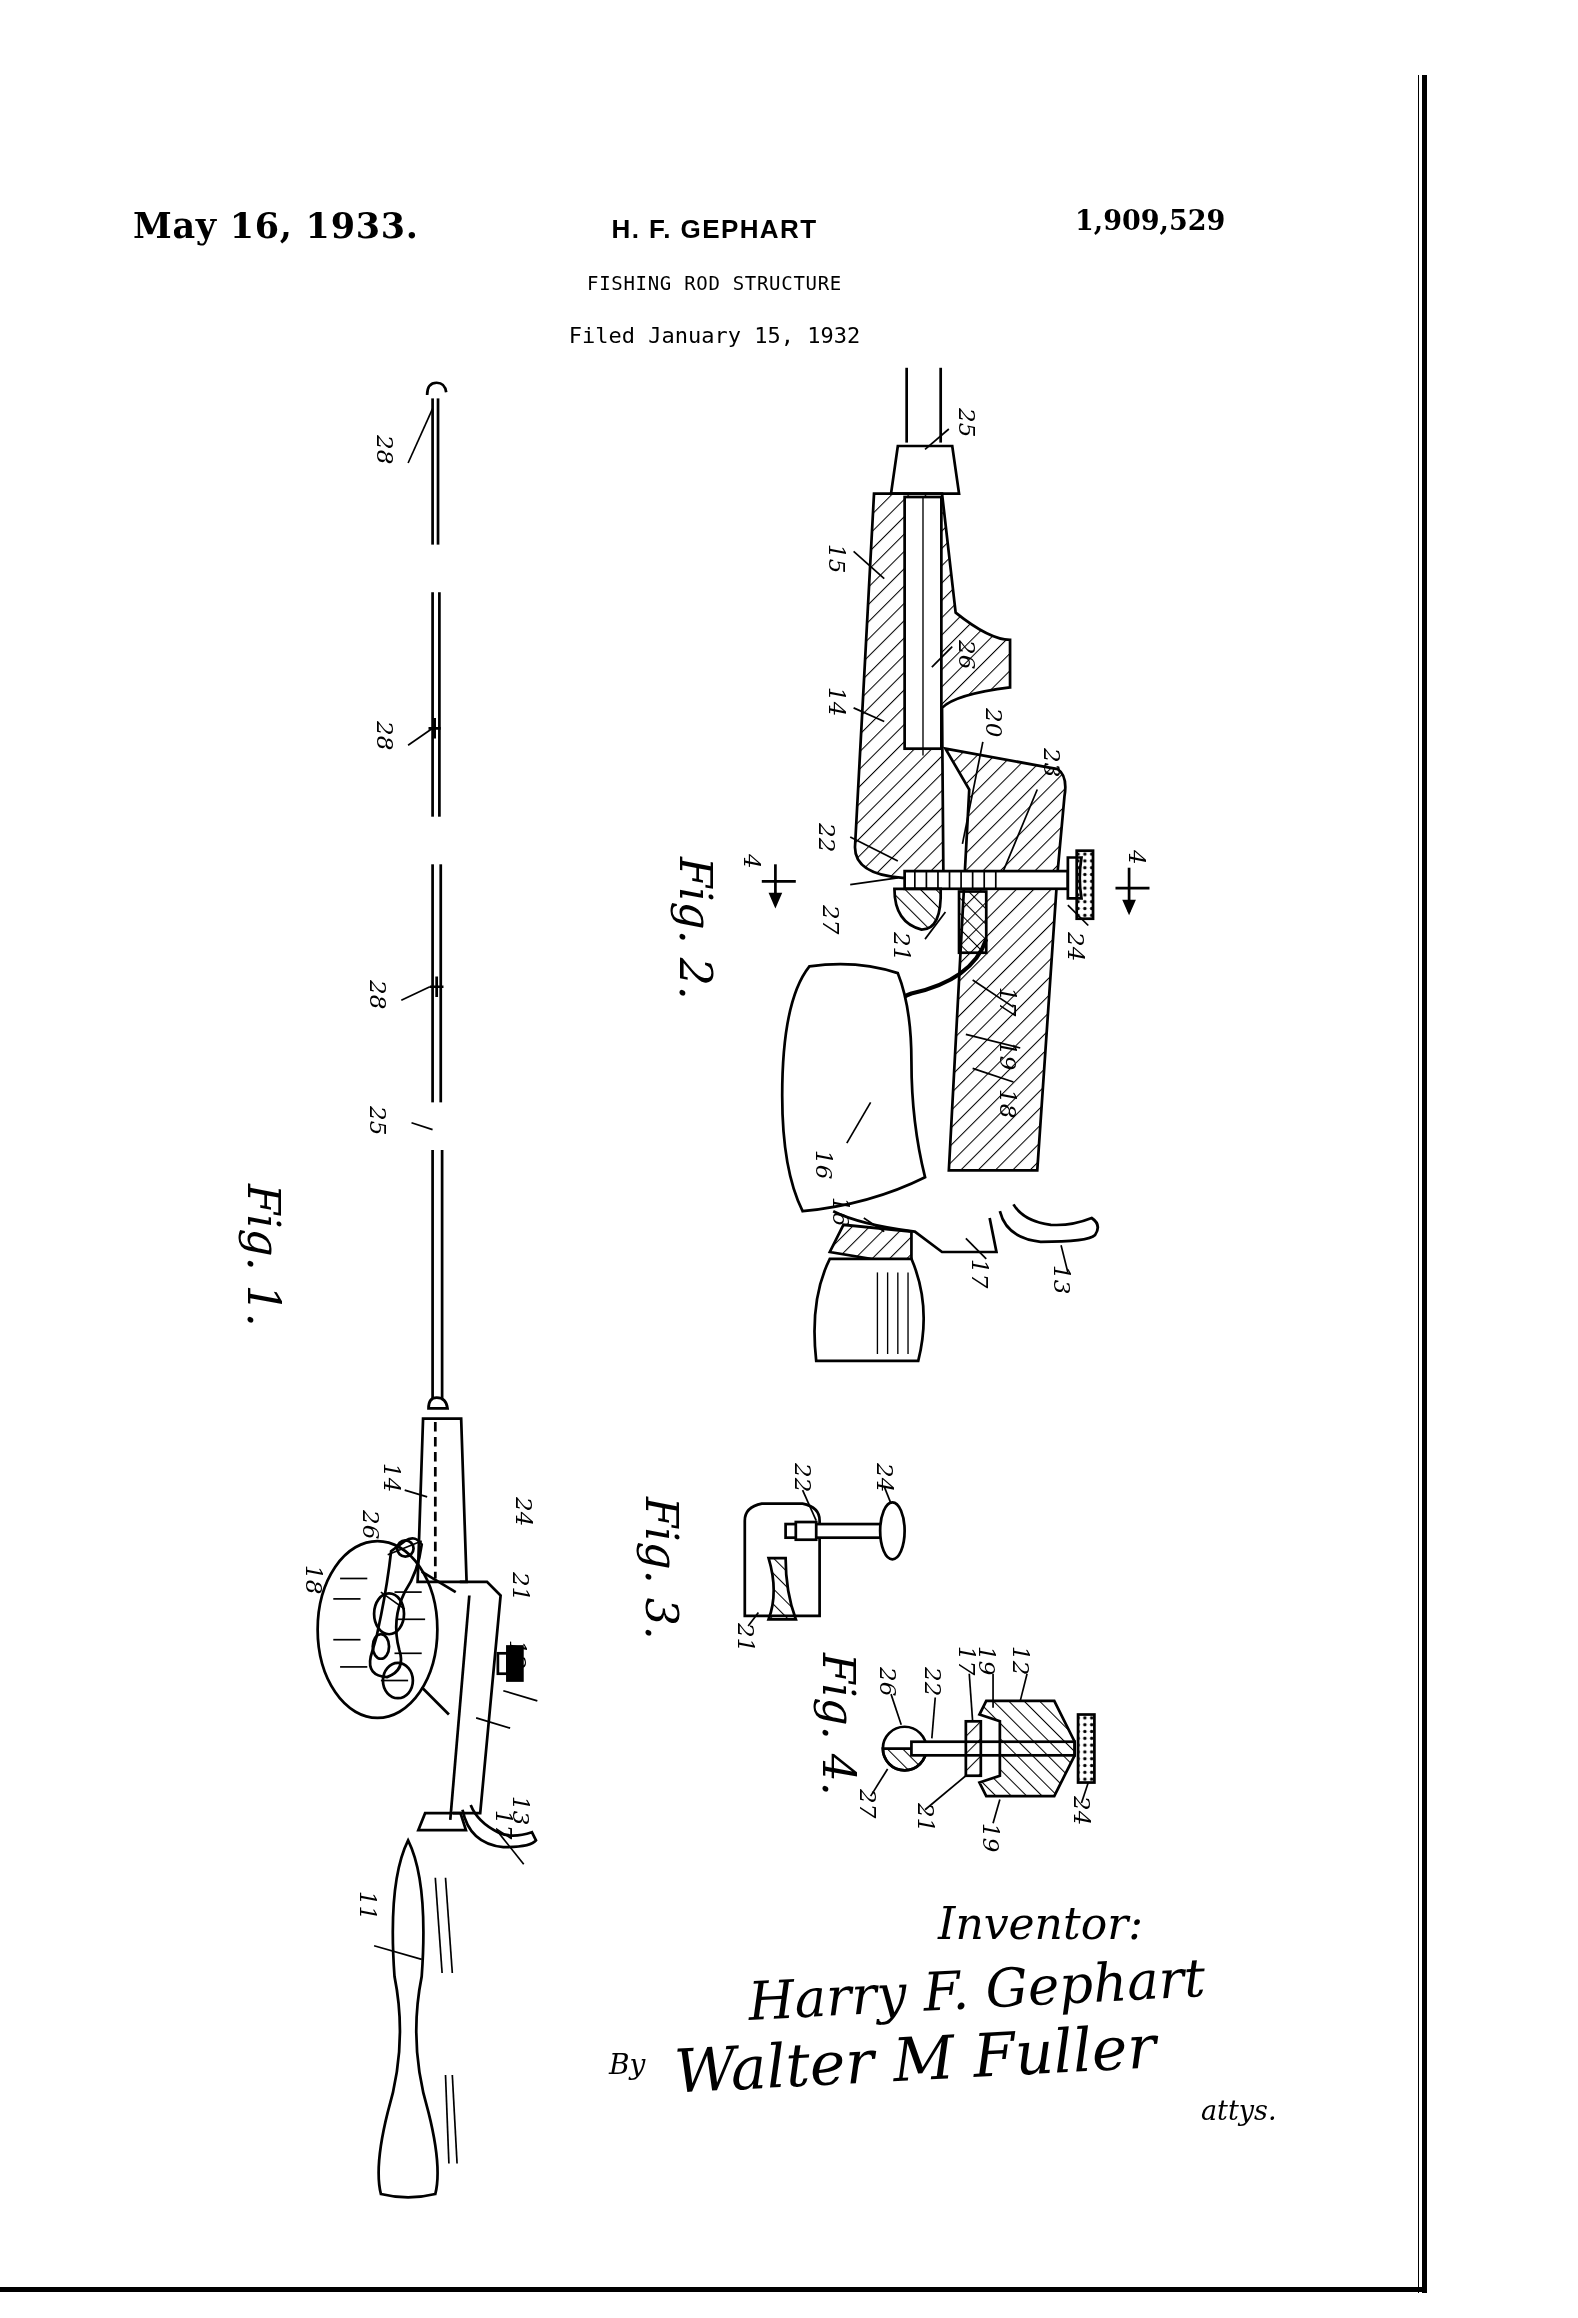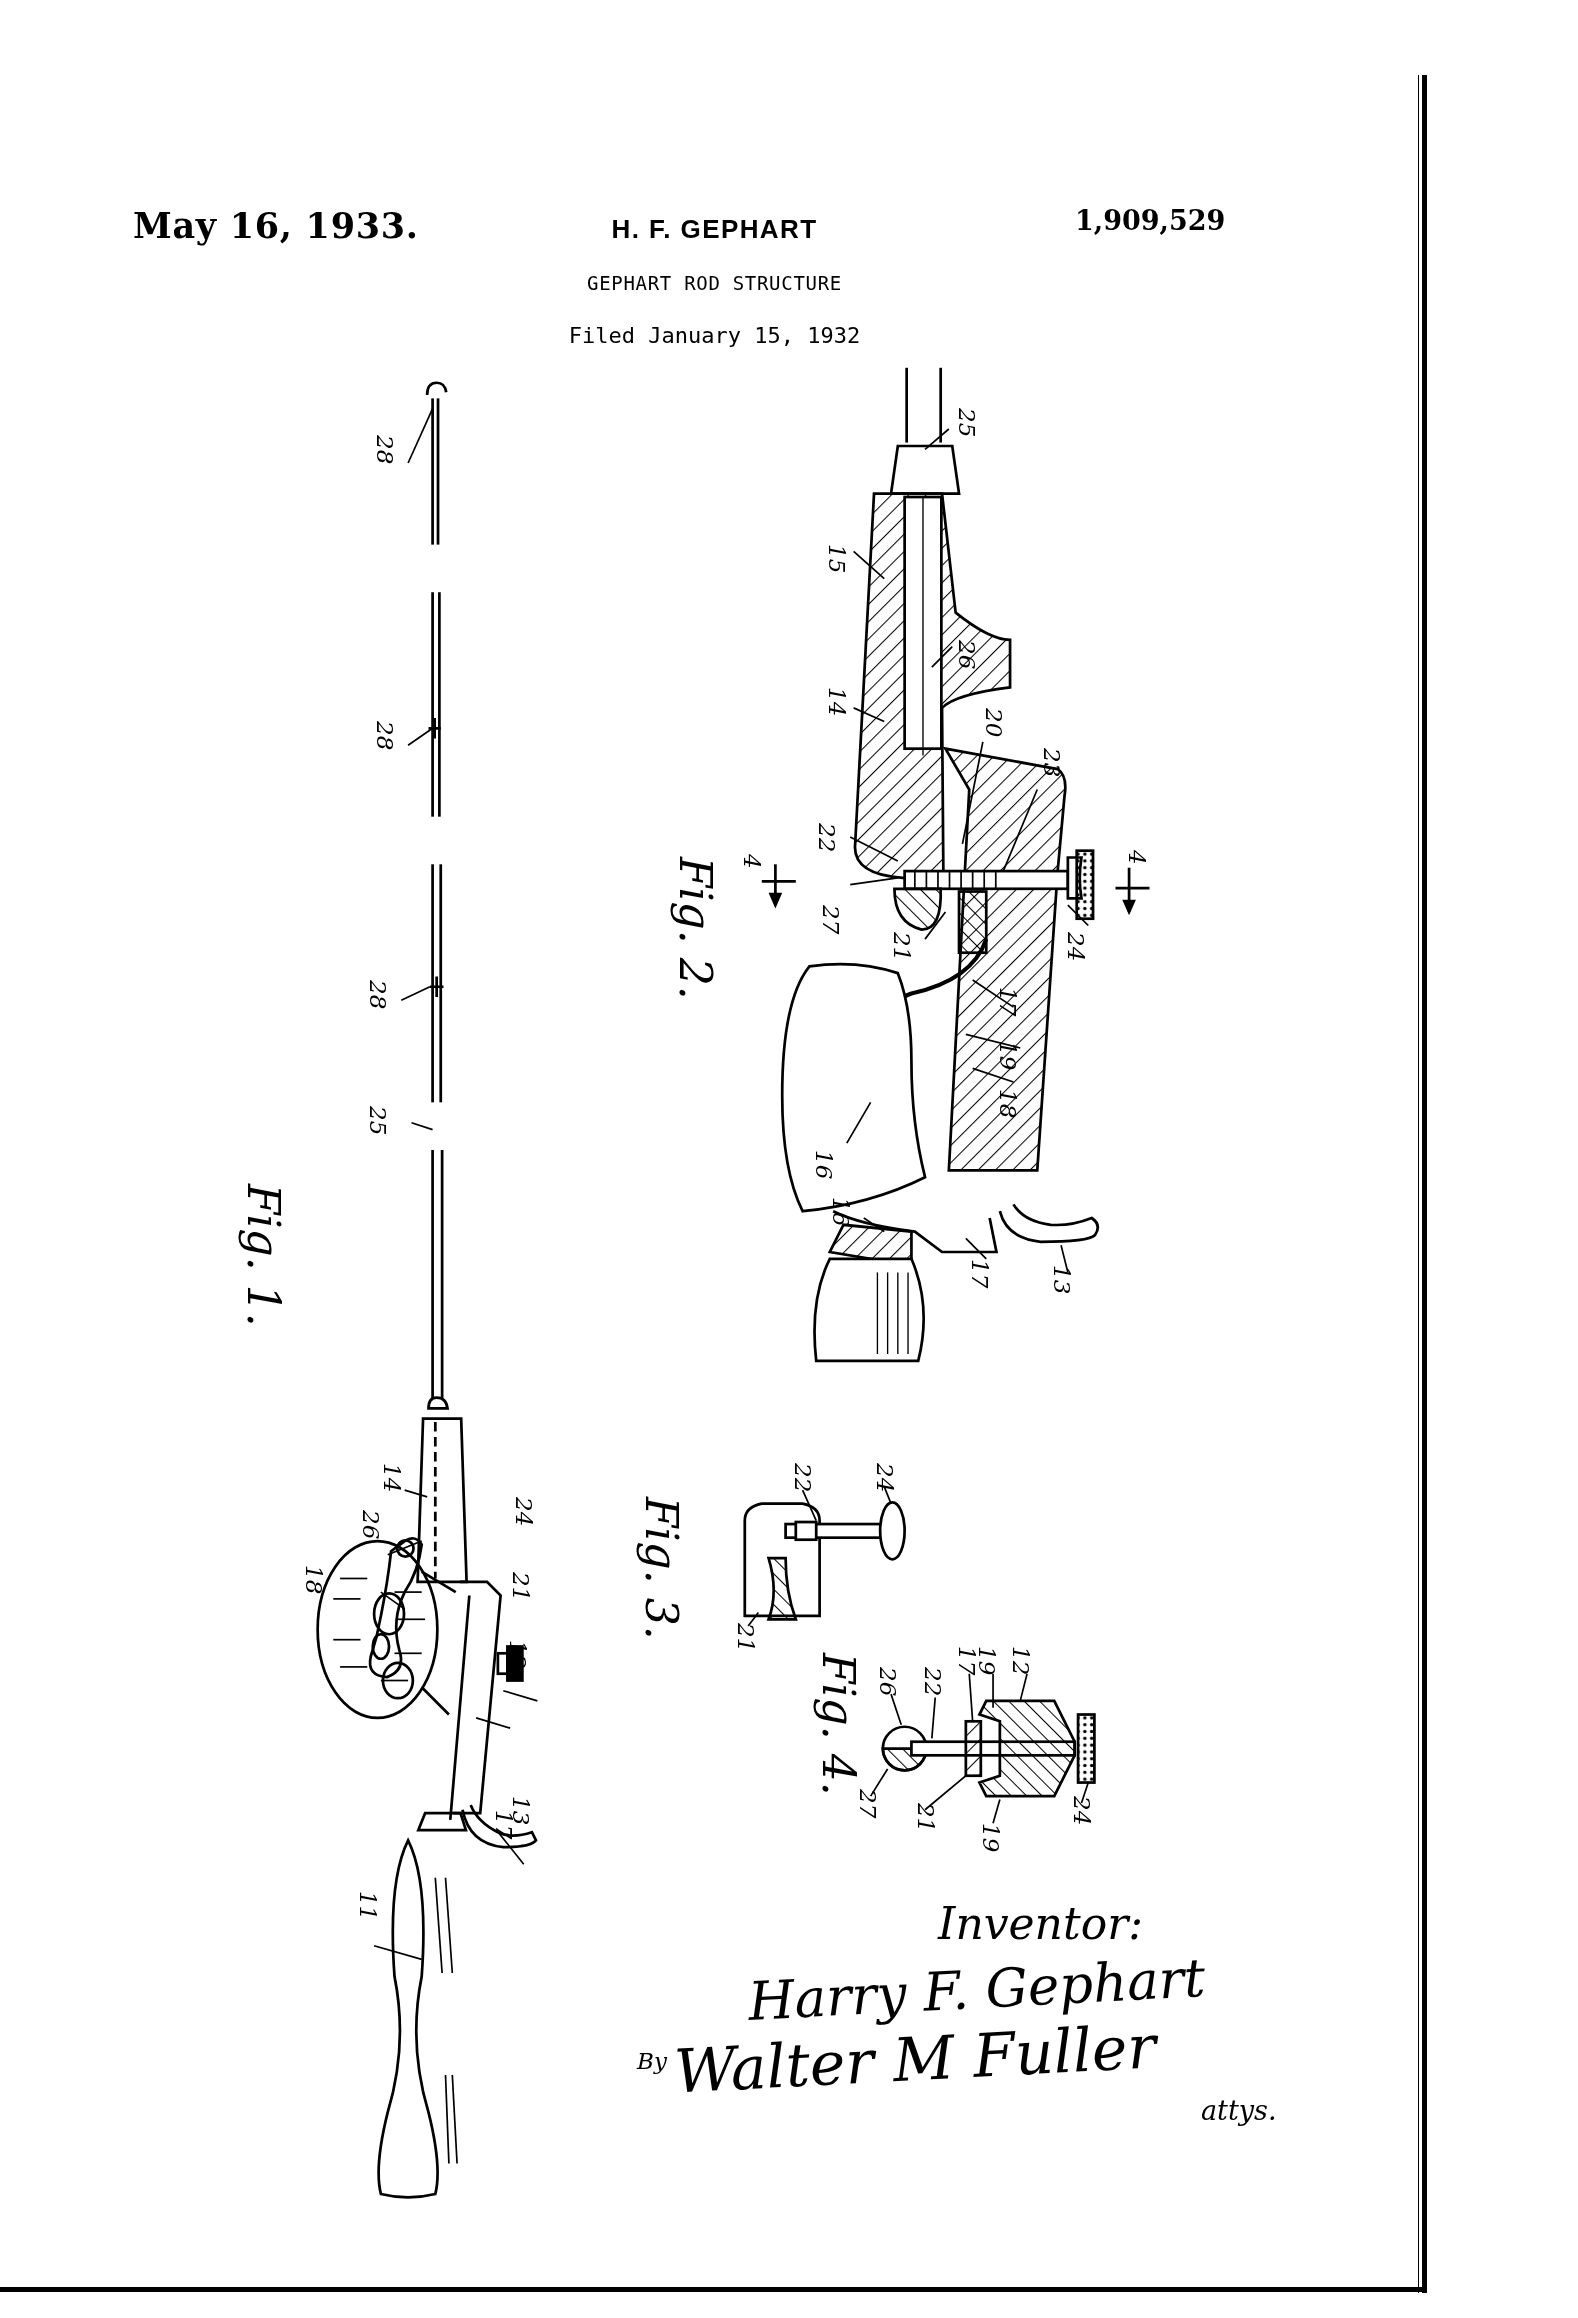--- a/index.html
+++ b/index.html
@@ -21,37 +21,37 @@
   .drawing { position: absolute; left: 0; top: 0; }
   .rot-label { position: absolute; transform: rotate(90deg); transform-origin: left top;
                font-family: "DejaVu Serif", serif; font-style: italic; font-size: 23px; white-space: nowrap; }
   .fig-label { position: absolute; transform: rotate(90deg); transform-origin: left top;
                font-family: "DejaVu Serif", serif; font-style: italic; font-size: 44px; white-space: nowrap; }
   .inventor { position: absolute; left: 938px; top: 1898px; font-family: "DejaVu Serif", serif;
               font-style: italic; font-size: 44px; }
   .sig1 { position: absolute; left: 748px; top: 1959px; font-family: "DejaVu Serif", serif;
           font-style: italic; font-size: 53px; transform: rotate(-3deg); }
   .sig-by { position: absolute; left: 609px; top: 2048px; font-family: "DejaVu Serif", serif;
-            font-style: italic; font-size: 23px; margin-left: 28px; }
+            font-style: italic; font-size: 28px; }
   .sig2 { position: absolute; left: 674px; top: 2024px; font-family: "DejaVu Serif", serif;
           font-style: italic; font-size: 60px; transform: rotate(-3deg); }
   .sig-attys { position: absolute; left: 1201px; top: 2095px; font-family: "DejaVu Serif", serif;
                font-style: italic; font-size: 27px; }
 </style>
 </head>
 <body>
 
 <div class="border-right-thin"></div>
 <div class="border-right"></div>
 <div class="border-bottom"></div>
 
 <div class="hdr-date">May 16, 1933.</div>
 <div class="hdr-name">H. F. GEPHART</div>
 <div class="hdr-num">1,909,529</div>
-<div class="hdr-title">GEPHART ROD STRUCTURE</div>
+<div class="hdr-title">FISHING ROD STRUCTURE</div>
 <div class="hdr-filed">Filed January 15, 1932</div>
 
 <svg class="drawing" width="1578" height="2319" viewBox="0 0 2320 3408">
   <defs>
     <pattern id="hatch" patternUnits="userSpaceOnUse" width="18" height="18" patternTransform="rotate(45)">
       <line x1="0" y1="0" x2="0" y2="18" stroke="#000" stroke-width="3"></line>
     </pattern>
     <pattern id="hatch2" patternUnits="userSpaceOnUse" width="16" height="16" patternTransform="rotate(-45)">
       <line x1="0" y1="0" x2="0" y2="16" stroke="#000" stroke-width="3"></line>
     </pattern>

